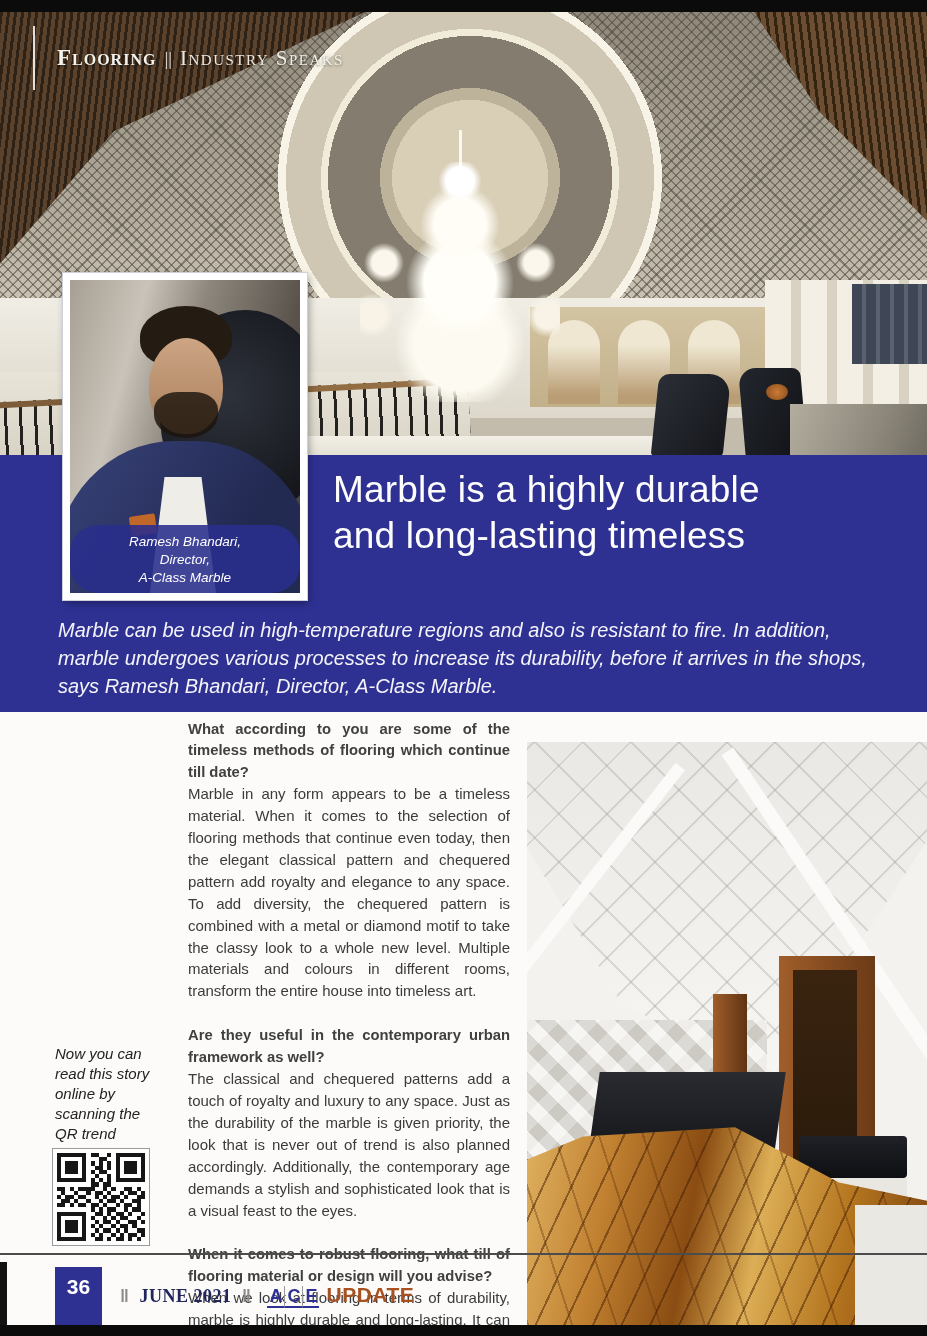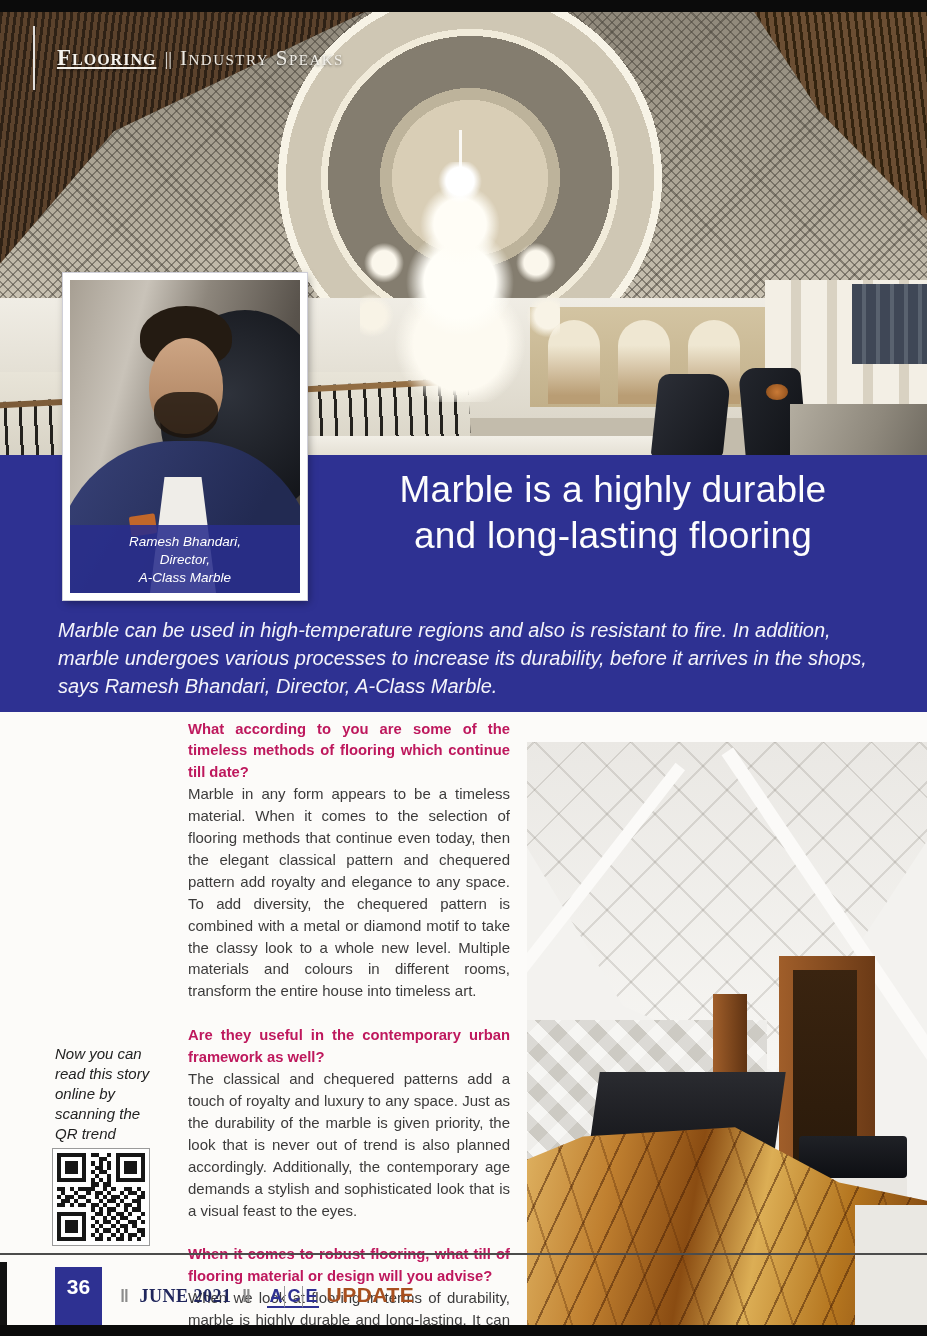--- a/index.html
+++ b/index.html
@@ -65,28 +65,28 @@
       radial-gradient(circle at 12% 42%,#fbf7ec 0 12px,rgba(255,255,255,0) 20px),
       radial-gradient(circle at 88% 42%,#fbf7ec 0 12px,rgba(255,255,255,0) 20px),
       radial-gradient(circle at 6% 64%,#f8f3e6 0 13px,rgba(255,255,255,0) 22px),
       radial-gradient(circle at 94% 64%,#f8f3e6 0 13px,rgba(255,255,255,0) 22px);}
   .hero-stem{position:absolute;left:459px;top:118px;width:3px;height:48px;background:rgba(255,255,255,.85);}
 
   
   .kicker-rule{position:absolute;left:33px;top:26px;width:2px;height:64px;background:rgba(255,255,255,.85);}
   .kicker{position:absolute;left:57px;top:45px;color:#f4f2ec;white-space:nowrap;
     font-family:"Liberation Serif",serif;text-shadow:0 1px 3px rgba(0,0,0,.55);}
-  .kicker .sec{font-variant:small-caps;font-weight:bold;font-size:23px;letter-spacing:1px;text-decoration:underline;}
+  .kicker .sec{font-variant:small-caps;font-weight:bold;font-size:23px;letter-spacing:1px;}
   .kicker .div{font-size:19px;opacity:.9;margin:0 4px;}
   .kicker .sub{font-variant:small-caps;font-size:21px;letter-spacing:1.5px;opacity:.95;}
 
   
   .band{position:absolute;left:0;top:455px;width:927px;height:257px;background:#2e3192;}
   .title{position:absolute;left:333px;top:467px;width:560px;color:#fdfdfd;
-    font-size:37px;line-height:1.23;font-weight:normal;letter-spacing:.2px;text-align:center;}
+    font-size:37px;line-height:1.23;font-weight:normal;letter-spacing:.2px;}
   .standfirst{position:absolute;left:58px;top:617px;width:836px;color:#f4f4fa;
     font-style:italic;font-size:20px;line-height:1.39;}
 
   
   .portrait{position:absolute;left:63px;top:273px;width:230px;height:313px;border:7px solid #fff;
     box-shadow:0 0 0 1px #cfcfd8,2px 3px 8px rgba(0,0,0,.35);overflow:hidden;
     background:linear-gradient(105deg,#a79f93 0%,#c9c3b9 25%,#8d867c 45%,#59534c 75%,#403b36 100%);}
   .pt-chair{position:absolute;right:-30px;top:30px;width:170px;height:210px;border-radius:50%;
     background:radial-gradient(circle at 40% 40%,#2e323b,#14161b 75%);}
   .pt-suit{position:absolute;left:-16px;right:-16px;bottom:0;height:152px;
@@ -95,26 +95,26 @@
   .pt-shirt{position:absolute;left:80px;bottom:0;width:66px;height:116px;background:#efede8;
     clip-path:polygon(22% 0,78% 0,100% 100%,0 100%);}
   .pt-pocket{position:absolute;left:60px;bottom:58px;width:26px;height:20px;background:#c2672a;
     transform:rotate(-8deg);border-radius:2px;}
   .pt-hair{position:absolute;left:70px;top:26px;width:92px;height:62px;border-radius:50% 50% 42% 42%;background:#241b12;}
   .pt-face{position:absolute;left:79px;top:58px;width:74px;height:96px;border-radius:50% 50% 46% 46%;
     background:linear-gradient(180deg,#cda584,#b98f6d 58%,#a07856);}
   .pt-beard{position:absolute;left:84px;top:112px;width:64px;height:46px;border-radius:38% 38% 50% 50%;
     background:rgba(28,20,12,.82);}
   .pt-caption{position:absolute;left:0;right:0;bottom:0;height:60px;background:rgba(41,45,140,.88);
-    color:#fff;font-style:italic;font-size:13.5px;line-height:1.35;text-align:center;padding-top:8px;}
+    color:#fff;font-style:italic;font-size:13.5px;line-height:1.35;text-align:center;padding-top:8px;border-radius:28px;}
 
   
   .qa-col{position:absolute;left:188px;top:719px;width:322px;text-align:justify;}
   .qa-col p{margin:0;}
-  .q{color:#be185d;font-weight:bold;font-size:14.8px;line-height:1.45;margin-top:23px !important;}
+  .q{color:#404040;font-weight:bold;font-size:14.8px;line-height:1.45;margin-top:23px !important;}
   .q.first{margin-top:0 !important;}
   .a{color:#3c3b3b;font-size:15px;line-height:1.46;}
 
   .side-note{position:absolute;left:55px;top:1044px;width:104px;color:#222;
     font-style:italic;font-size:15px;line-height:1.33;}
   .qr{position:absolute;left:52px;top:1148px;display:grid;grid-template-columns:repeat(21,1fr);
     grid-auto-rows:1fr;width:88px;height:88px;padding:4px;background:#fff;border:1px solid #9a9a9a;}
   .qr i{display:block;}
   .qr i.on{background:#161616;}
 
@@ -198,21 +198,21 @@
   <div class="kicker-rule"></div>
   <div class="kicker">
     <span class="sec">Flooring</span>
     <span class="div">||</span>
     <span class="sub">Industry Speaks</span>
   </div>
 
   <div class="band"></div>
   <div class="title">
     <div>Marble is a highly durable</div>
-    <div>and long-lasting flooring</div>
+    <div>and long-lasting timeless</div>
   </div>
   <div class="standfirst">Marble can be used in high-temperature regions and also is resistant to fire. In addition, marble undergoes various processes to increase its durability, before it arrives in the shops, says Ramesh Bhandari, Director, A-Class Marble.</div>
 
   <div class="portrait">
     <div class="pt-chair"></div>
     <div class="pt-suit"></div>
     <div class="pt-shirt"></div>
     <div class="pt-pocket"></div>
     <div class="pt-hair"></div>
     <div class="pt-face"></div>

